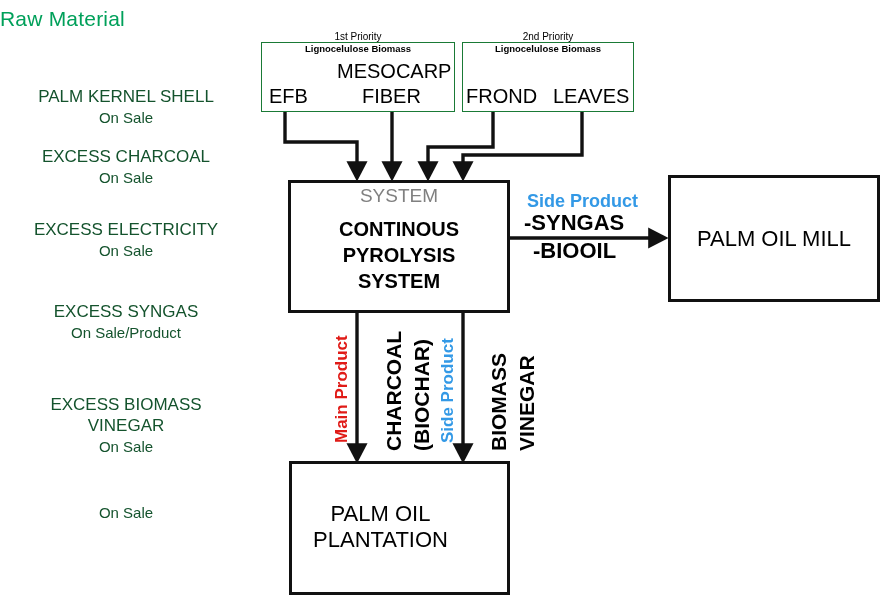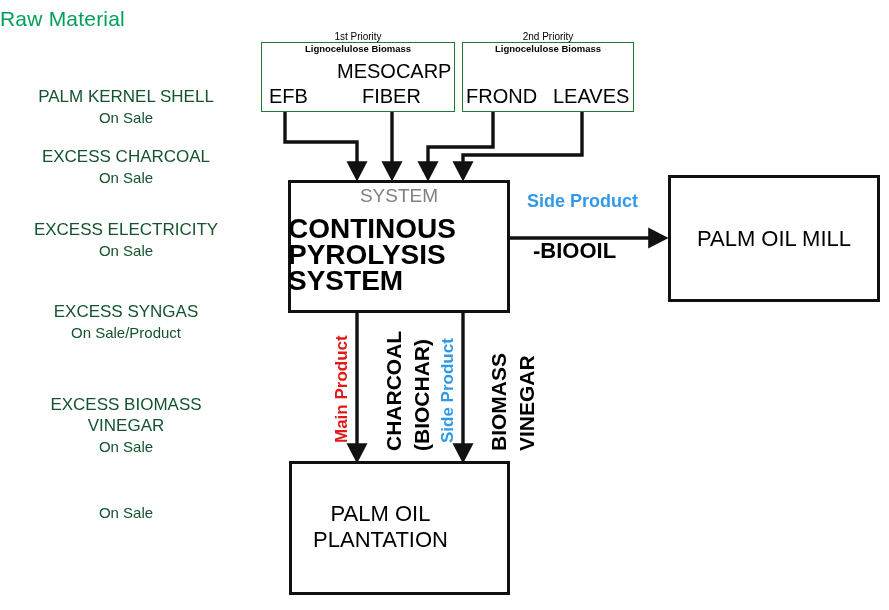--- a/index.html
+++ b/index.html
@@ -66,24 +66,24 @@
     box-sizing: border-box;
     background: #ffffff;
   }
   #process-label {
     font-size: 19px;
     color: #808080;
     text-align: center;
     white-space: nowrap;
   }
   #process-title {
-    font-size: 28px;
-    font-weight: bold;
-    color: #000;
-    text-align: left;
+    font-size: 20px;
+    font-weight: bold;
+    color: #000;
+    text-align: center;
     line-height: 26px;
   }
   .dest-title {
     font-size: 22px;
     font-weight: normal;
     color: #000;
     text-align: center;
     line-height: 26px;
   }
 
@@ -183,20 +183,21 @@
 
   <div class="abs black-box" style="left:288px; top:180px; width:222px; height:133px;"></div>
   <div class="abs" id="process-label" style="left:288px; top:185px; width:222px;">SYSTEM</div>
   <div class="abs" id="process-title" style="left:288px; top:216px; width:222px;">
     <div>CONTINOUS</div>
     <div>PYROLYSIS</div>
     <div>SYSTEM</div>
   </div>
 
   <div class="abs" id="sp-label" style="left:527px; top:191px;">Side Product</div>
+  <div class="abs sp-prod" style="left:524px; top:210px;">-SYNGAS</div>
   <div class="abs sp-prod" style="left:533px; top:238px;">-BIOOIL</div>
 
   <div class="abs black-box" style="left:668px; top:175px; width:212px; height:127px;"></div>
   <div class="abs dest-title" style="left:668px; top:226px; width:212px;">PALM OIL MILL</div>
 
   <div class="abs vlabel flow-main" style="left:332px; top:443px; transform: rotate(-90deg);">Main Product</div>
 
   <div class="abs vlabel2 flow-black" style="left:382px; top:451px; transform: rotate(-90deg);">CHARCOAL</div>
   <div class="abs vlabel2 flow-black" style="left:410px; top:451px; transform: rotate(-90deg);">(BIOCHAR)</div>
 

